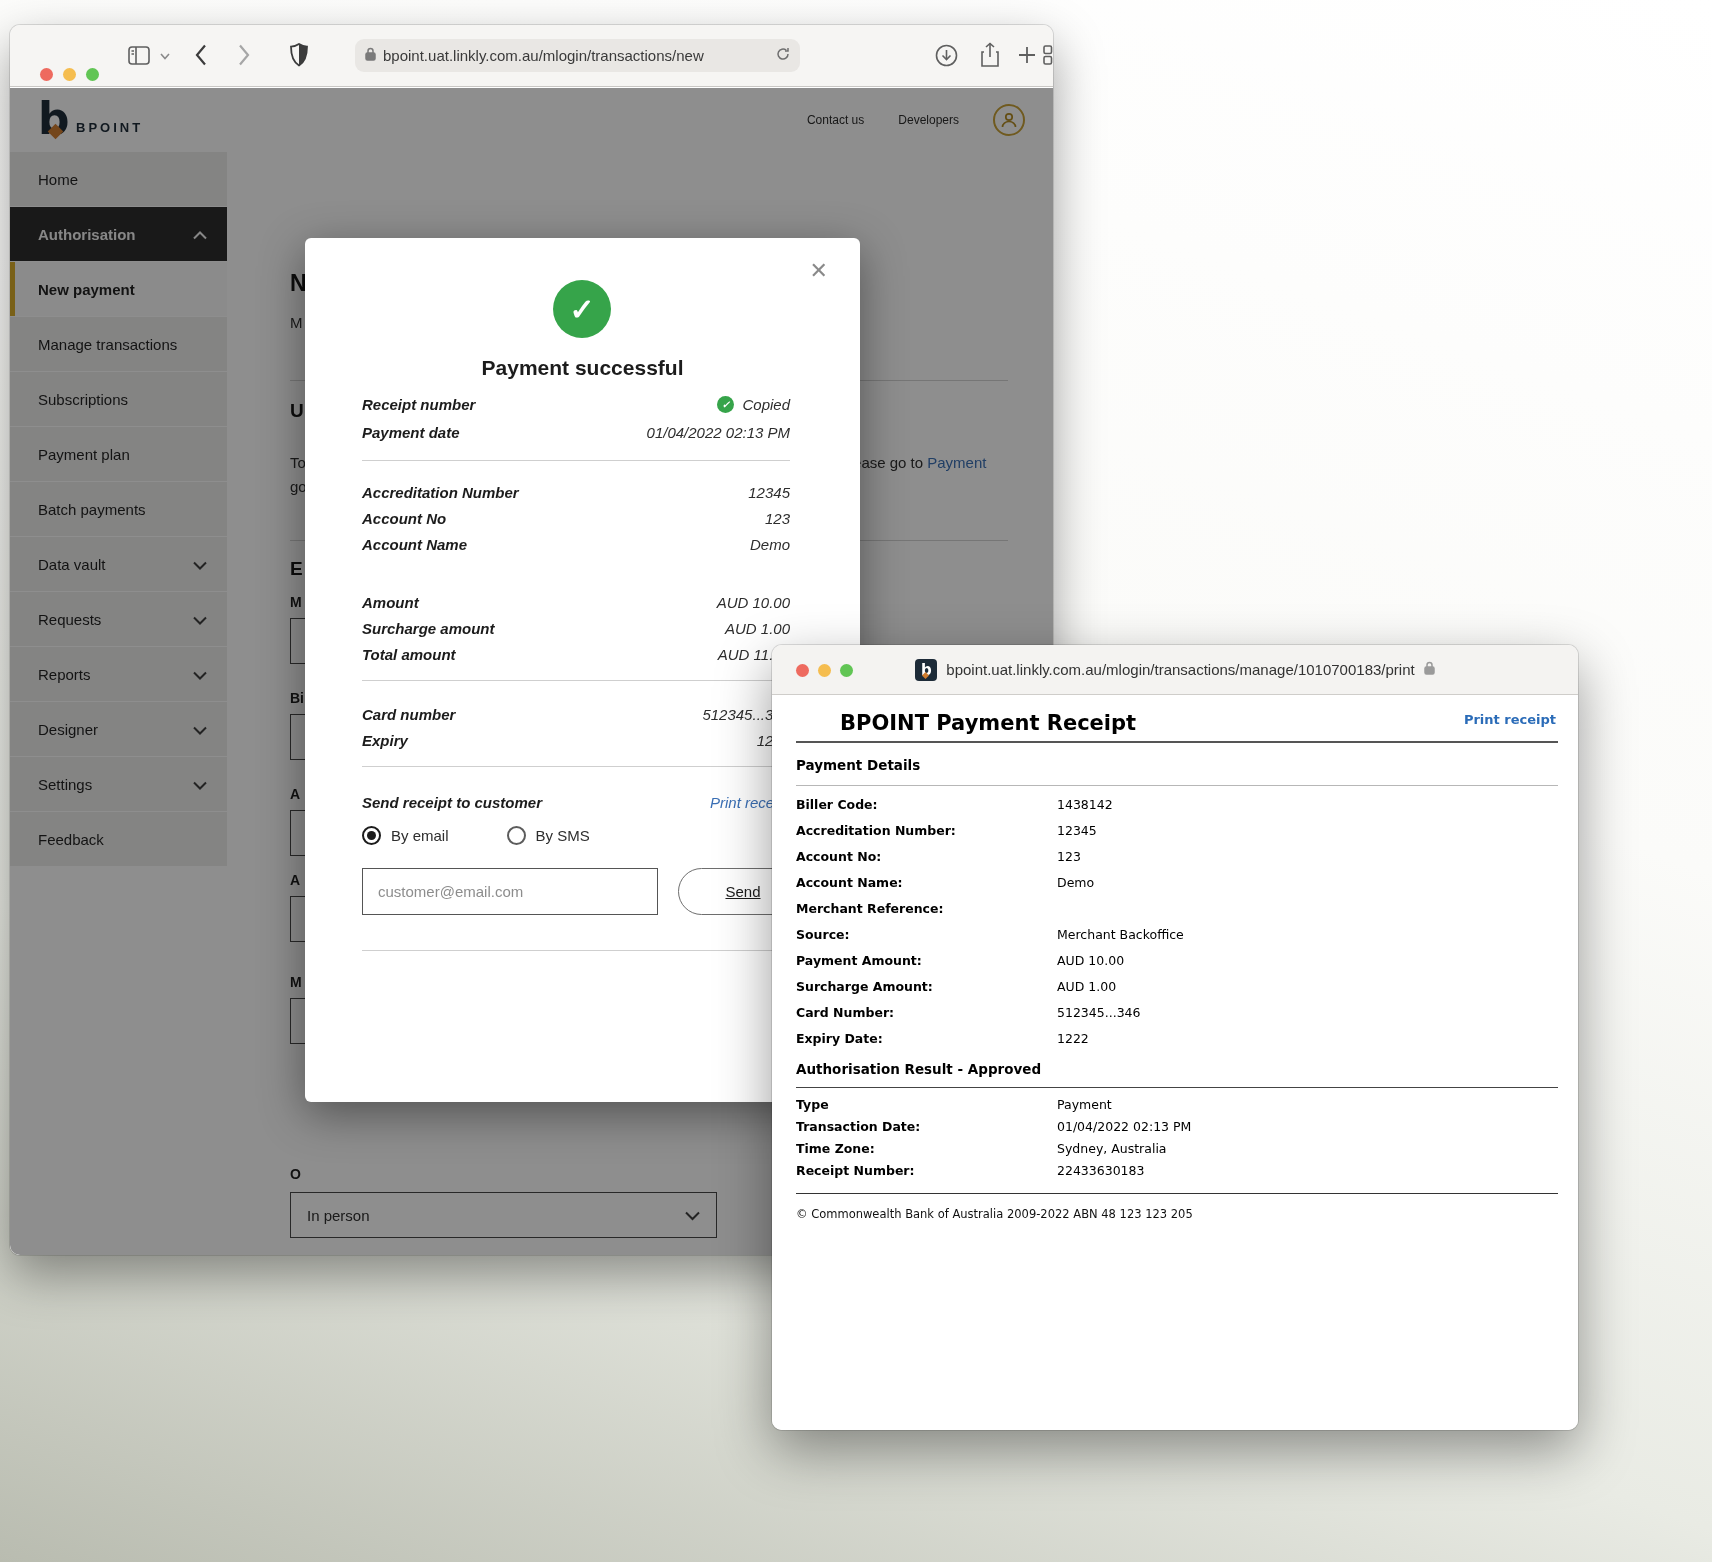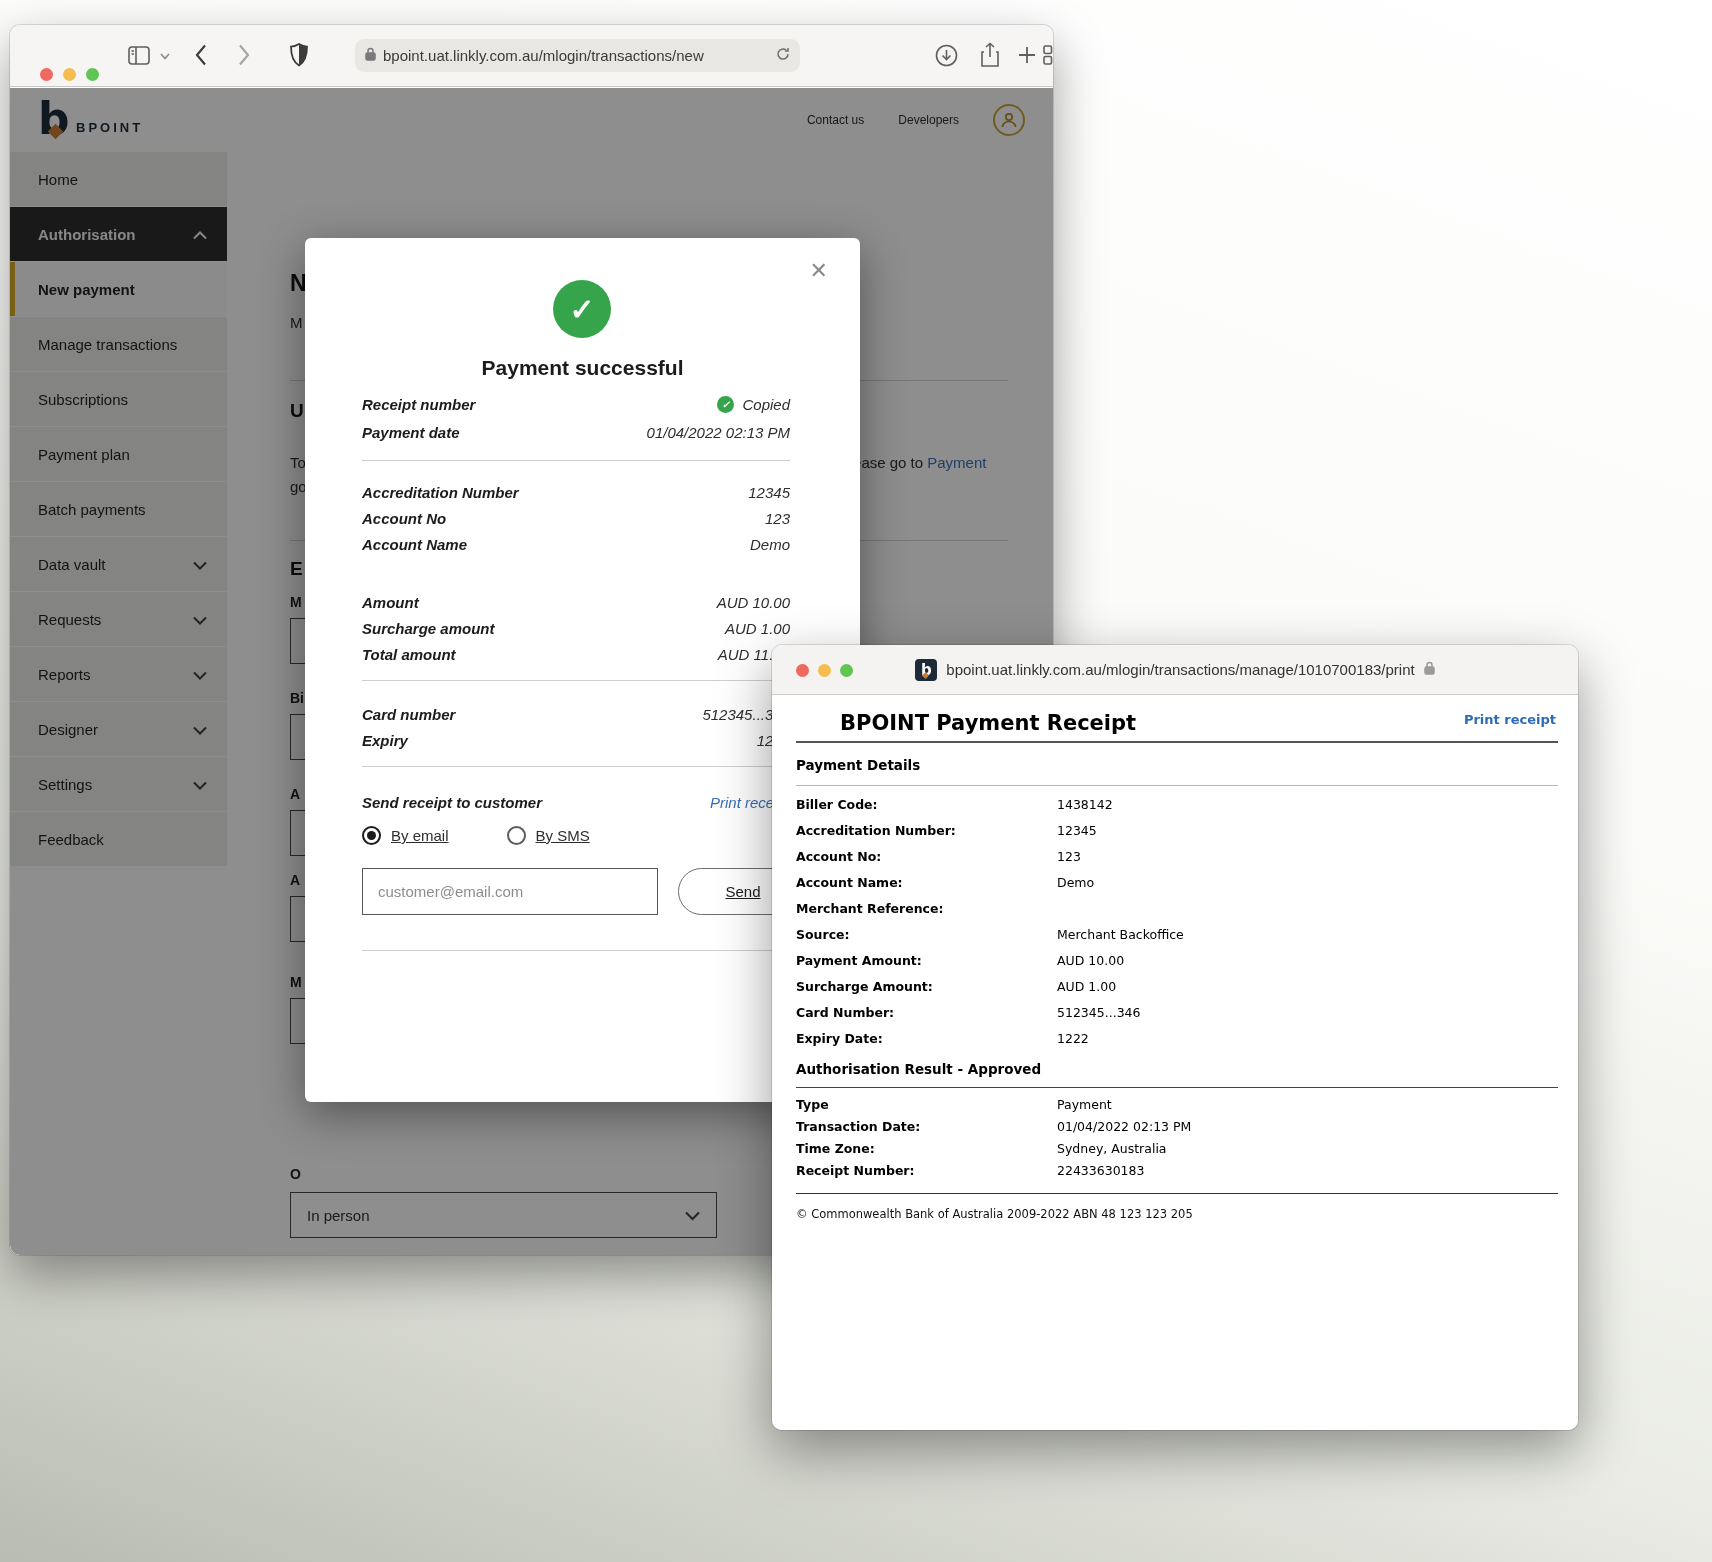--- a/index.html
+++ b/index.html
@@ -72,21 +72,21 @@
                  font-size:21px; font-weight:700; color:#1c1c1c; }
   .mrow { position:absolute; left:57px; width:428px; height:20px;font-style:italic; }
   .mrow .ml { position:absolute; left:0; font-size:15px; font-weight:700; color:#1c1c1c; white-space:nowrap; }
   .mrow .mv { position:absolute; right:0; font-size:15px; color:#2e2e2e; white-space:nowrap; }
   .m-hr { position:absolute; left:57px; width:428px; border-top:1px solid #cfcfcf; }
   .copied-wrap { display:flex; align-items:center; gap:8px; }
   .mini-check { width:17px; height:17px; border-radius:50%; background:#36a44a; color:#fff;
                 display:inline-flex; align-items:center; justify-content:center; font-size:10px; font-weight:700; }
   .print-link { position:absolute; right:0; font-size:15px; color:#3a6fb5; white-space:nowrap; }
   .radio-row { position:absolute; left:57px; display:flex; gap:58px; align-items:center; }
-  .radio { display:flex; align-items:center; gap:10px; font-size:15px; color:#2e2e2e;text-decoration:underline; }
+  .radio { display:flex; align-items:center; gap:10px; font-size:15px; color:#2e2e2e; }
   .rdot { width:19px; height:19px; border-radius:50%; border:2px solid #1c1c1c;
           display:flex; align-items:center; justify-content:center; }
   .rdot.on::after { content:""; width:9px; height:9px; border-radius:50%; background:#1c1c1c; }
   .rdot.off { border-color:#5c5c5c; }
   .email-input { position:absolute; left:57px; width:296px; height:47px; border:1px solid #555;
                  font-size:15px; color:#8d8d8d; display:flex; align-items:center; padding-left:15px; background:#fff; }
   .send-btn { position:absolute; left:373px; width:130px; height:47px; border:1px solid #6e6e6e;
               border-radius:24px; background:#fff; display:flex; align-items:center; justify-content:center;
               font-size:15px; color:#1c1c1c; }
   .start-btn { position:absolute; left:57px; width:428px; height:50px; border-radius:25px; border:none;

